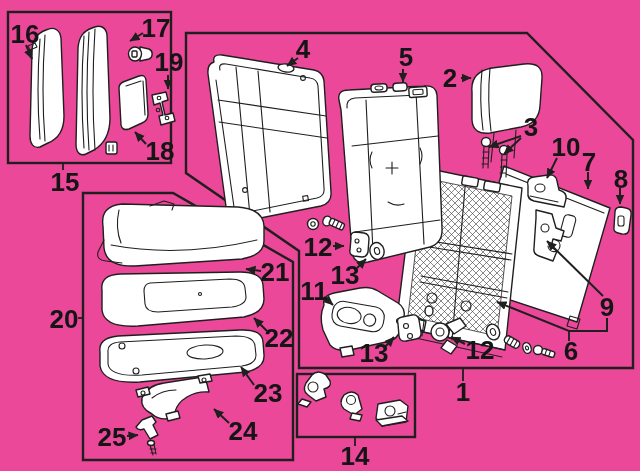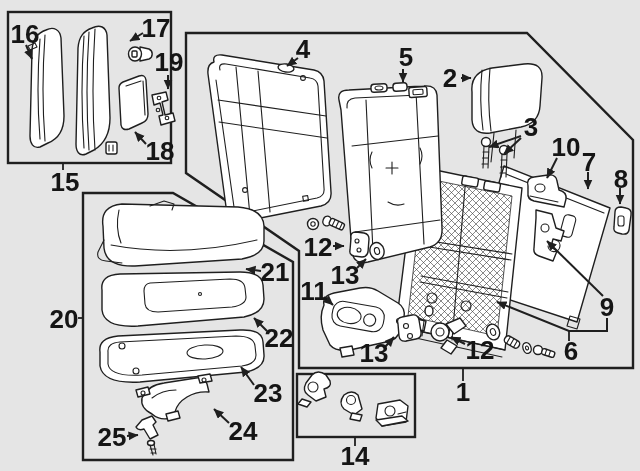--- a/index.html
+++ b/index.html
@@ -1,16 +1,16 @@
 <!DOCTYPE html>
 <html><head>
 <meta charset="utf-8">
 <style>
   html,body{margin:0;padding:0;background:#ffffff;}
-  .stage{width:640px;height:471px;position:relative;background:#e5e5e5;overflow:hidden;text-decoration:underline;}
+  .stage{width:640px;height:471px;position:relative;background:#ec4899;overflow:hidden;text-decoration:underline;}
   svg{display:block;}
   .callout{font-family:"Liberation Sans",sans-serif;font-weight:bold;font-size:26px;fill:#151515;}
   .box{fill:none;stroke:#1f1f1f;stroke-width:2.4;}
   .part{fill:#ffffff;stroke:#1f1f1f;stroke-width:1.4;stroke-linejoin:round;stroke-linecap:round;}
   .det{fill:none;stroke:#1f1f1f;stroke-width:1.1;stroke-linejoin:round;stroke-linecap:round;}
   .ld{fill:none;stroke:#1f1f1f;stroke-width:2;marker-end:url(#arw);}
   .tk{fill:none;stroke:#1f1f1f;stroke-width:1.8;}
 </style>
 </head>
 <body>

